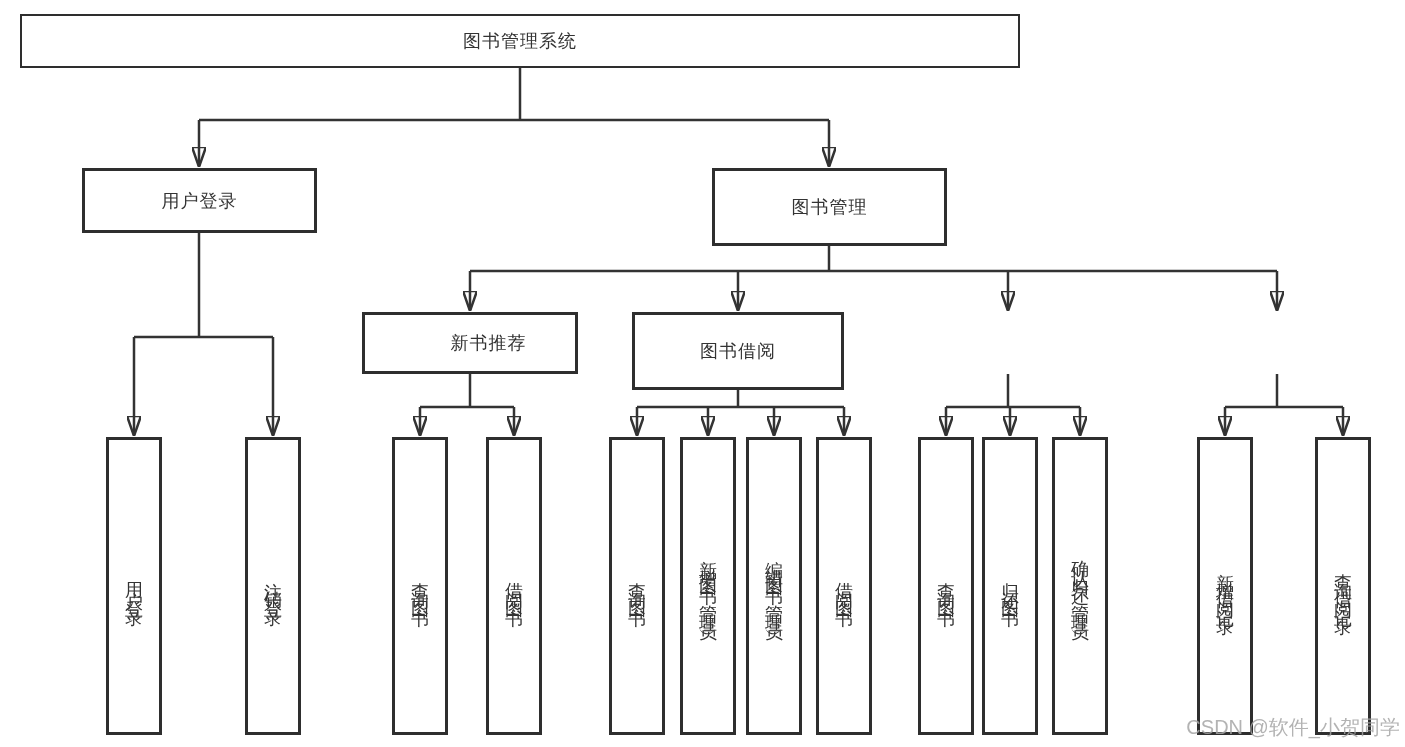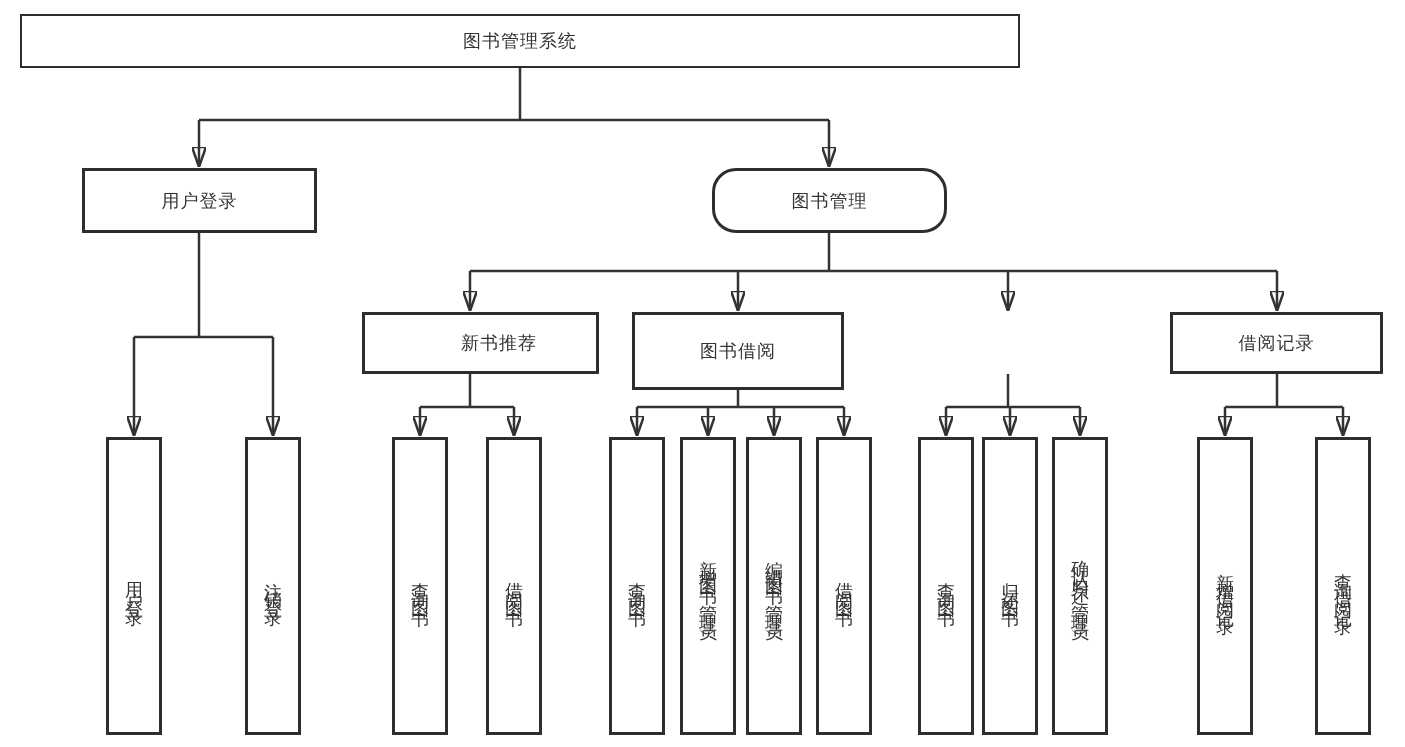--- a/index.html
+++ b/index.html
@@ -114,32 +114,29 @@
     </g>
   </svg>
 
   <div class="node h-node root-node" style="left:20px;top:14px;width:1000px;height:54px;text-align:center;">
     <span>图书管理系统</span>
   </div>
 
   <div class="node h-node" style="left:82px;top:168px;width:235px;height:65px;">
     <span>用户登录</span>
   </div>
-  <div class="node h-node" style="left:712px;top:168px;width:235px;height:65px;border-radius:24px;">
+  <div class="node h-node" style="left:712px;top:168px;width:235px;height:78px;">
     <span>图书管理</span>
   </div>
 
-  <div class="node h-node" style="left:362px;top:312px;width:237px;height:62px;padding-left:37px;">
+  <div class="node h-node" style="left:362px;top:312px;width:216px;height:62px;padding-left:37px;">
     <span>新书推荐</span>
   </div>
   <div class="node h-node" style="left:632px;top:312px;width:212px;height:78px;">
     <span>图书借阅</span>
-  </div>
-  <div class="node h-node" style="left:1170px;top:312px;width:213px;height:62px;">
-    <span>借阅记录</span>
   </div>
 
   <div class="node v-node" style="left:106px;top:437px;width:56px;height:298px;">
     <span>用户登录</span>
   </div>
   <div class="node v-node" style="left:245px;top:437px;width:56px;height:298px;">
     <span>注销登录</span>
   </div>
 
   <div class="node v-node" style="left:392px;top:437px;width:56px;height:298px;">
@@ -172,14 +169,15 @@
     <span>确认归还（管理员）</span>
   </div>
 
   <div class="node v-node" style="left:1197px;top:437px;width:56px;height:298px;">
     <span>新增借阅记录</span>
   </div>
   <div class="node v-node" style="left:1315px;top:437px;width:56px;height:298px;">
     <span>查询借阅记录</span>
   </div>
 
+  <div class="watermark">CSDN @软件_小贺同学</div>
 
 </div>
 
 </body></html>

